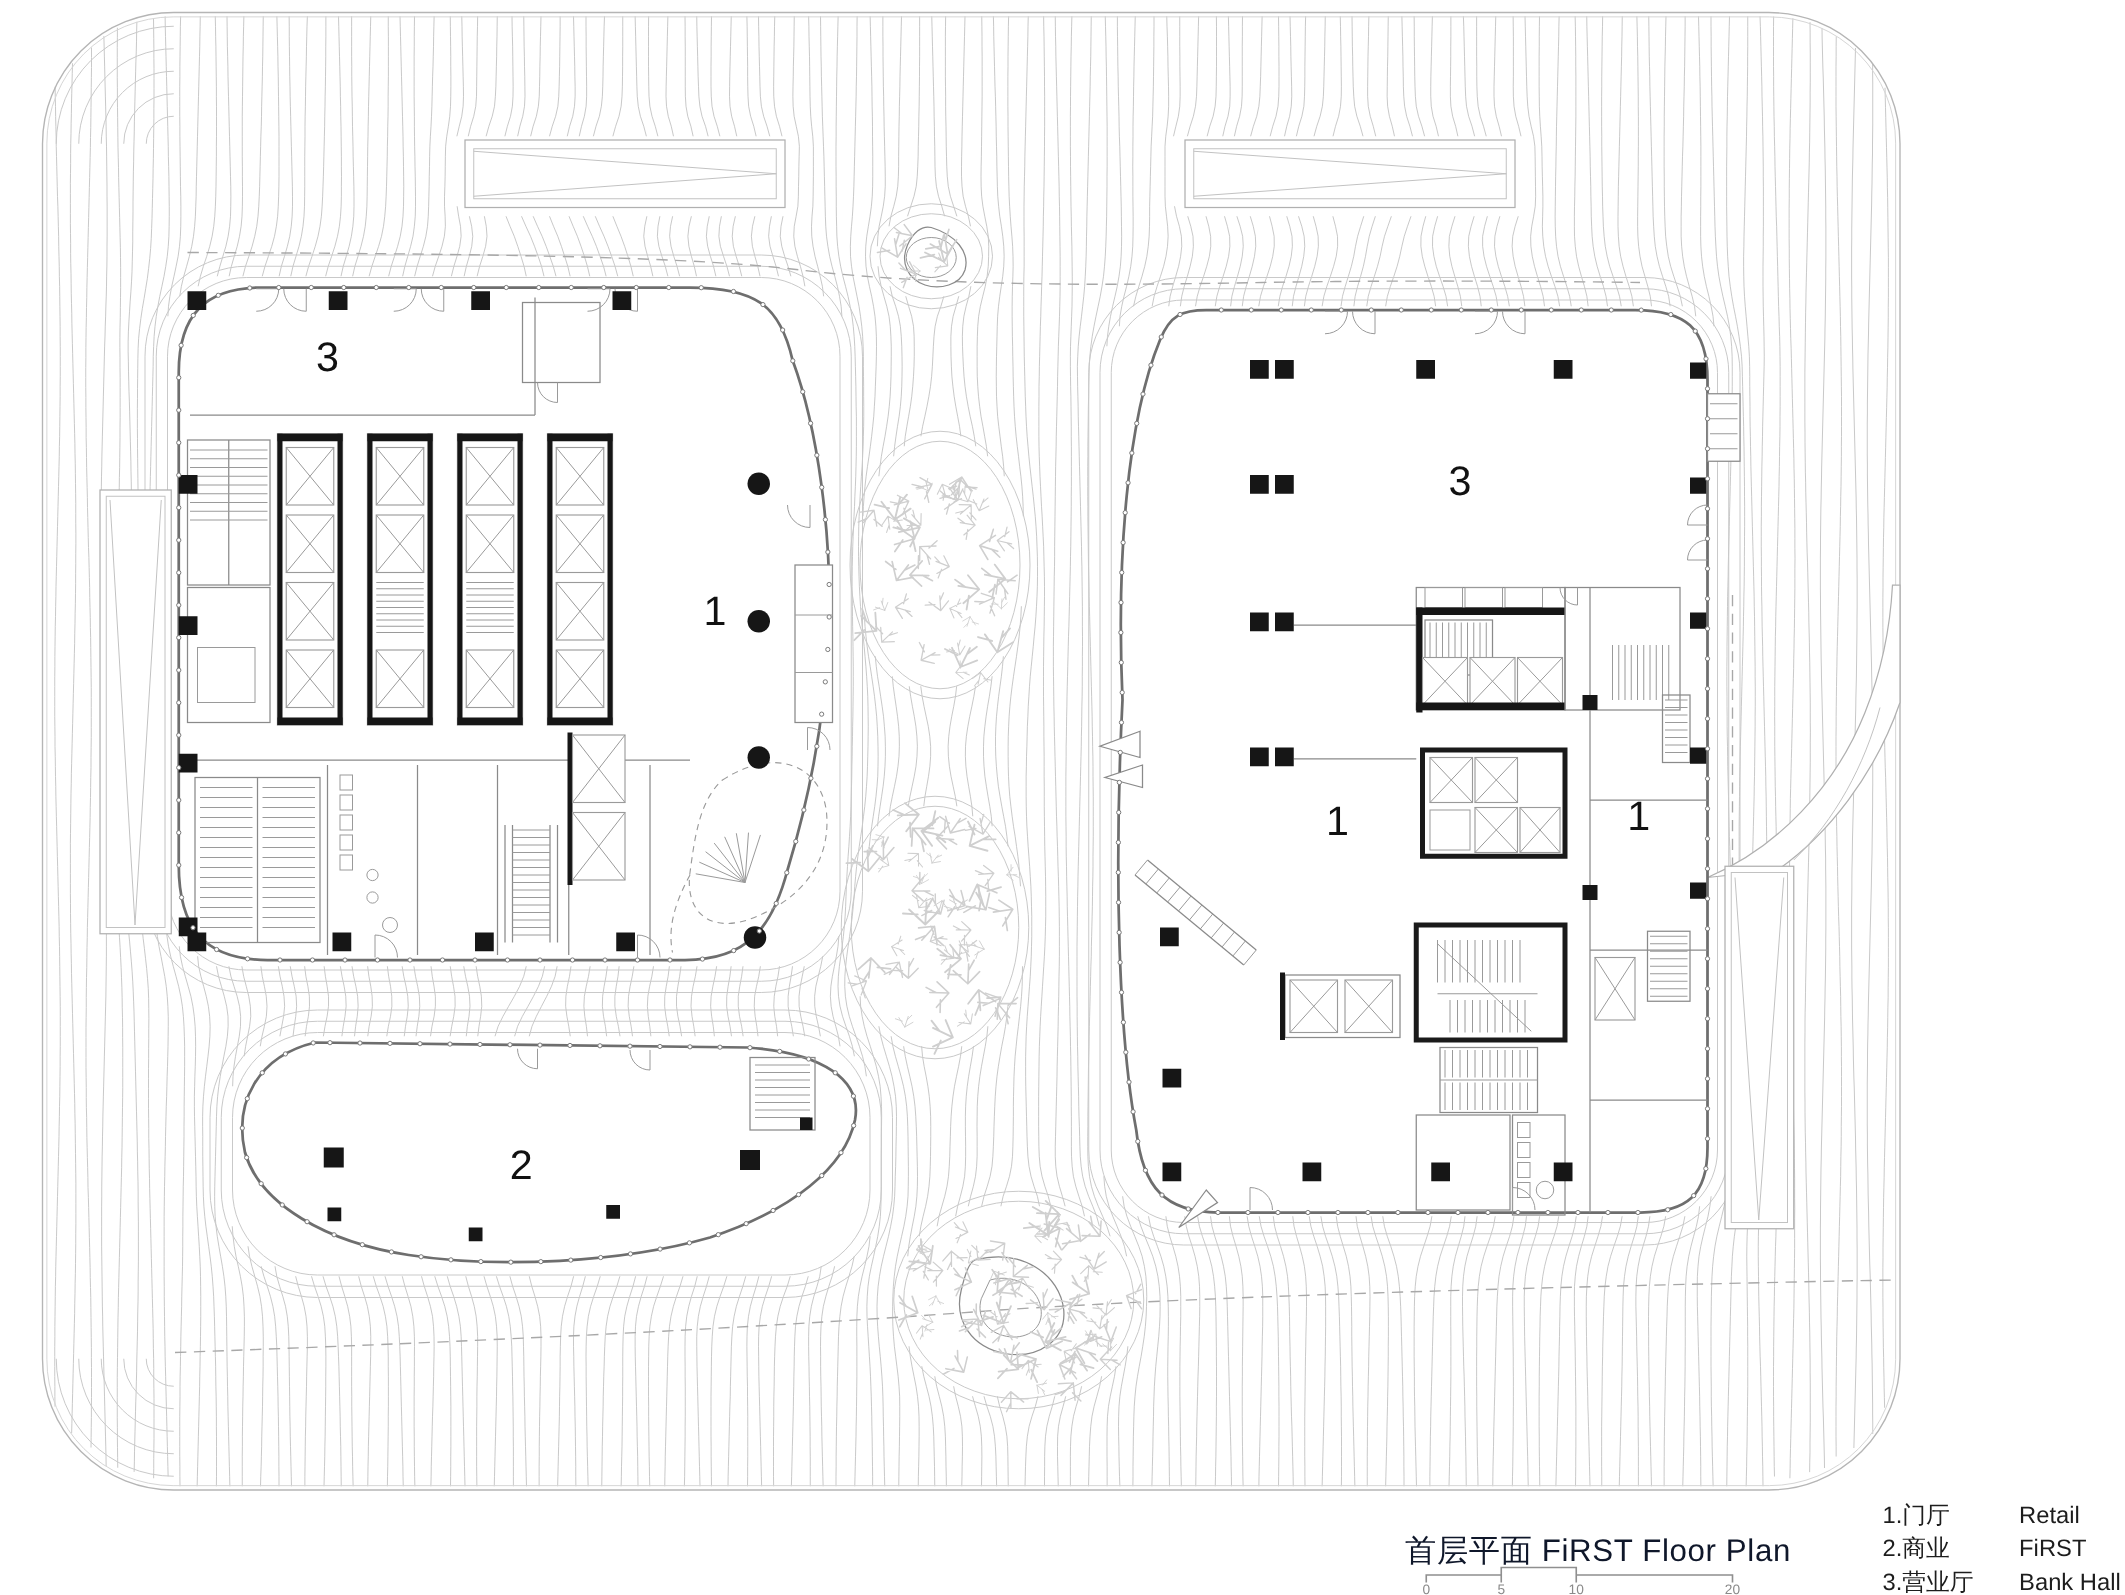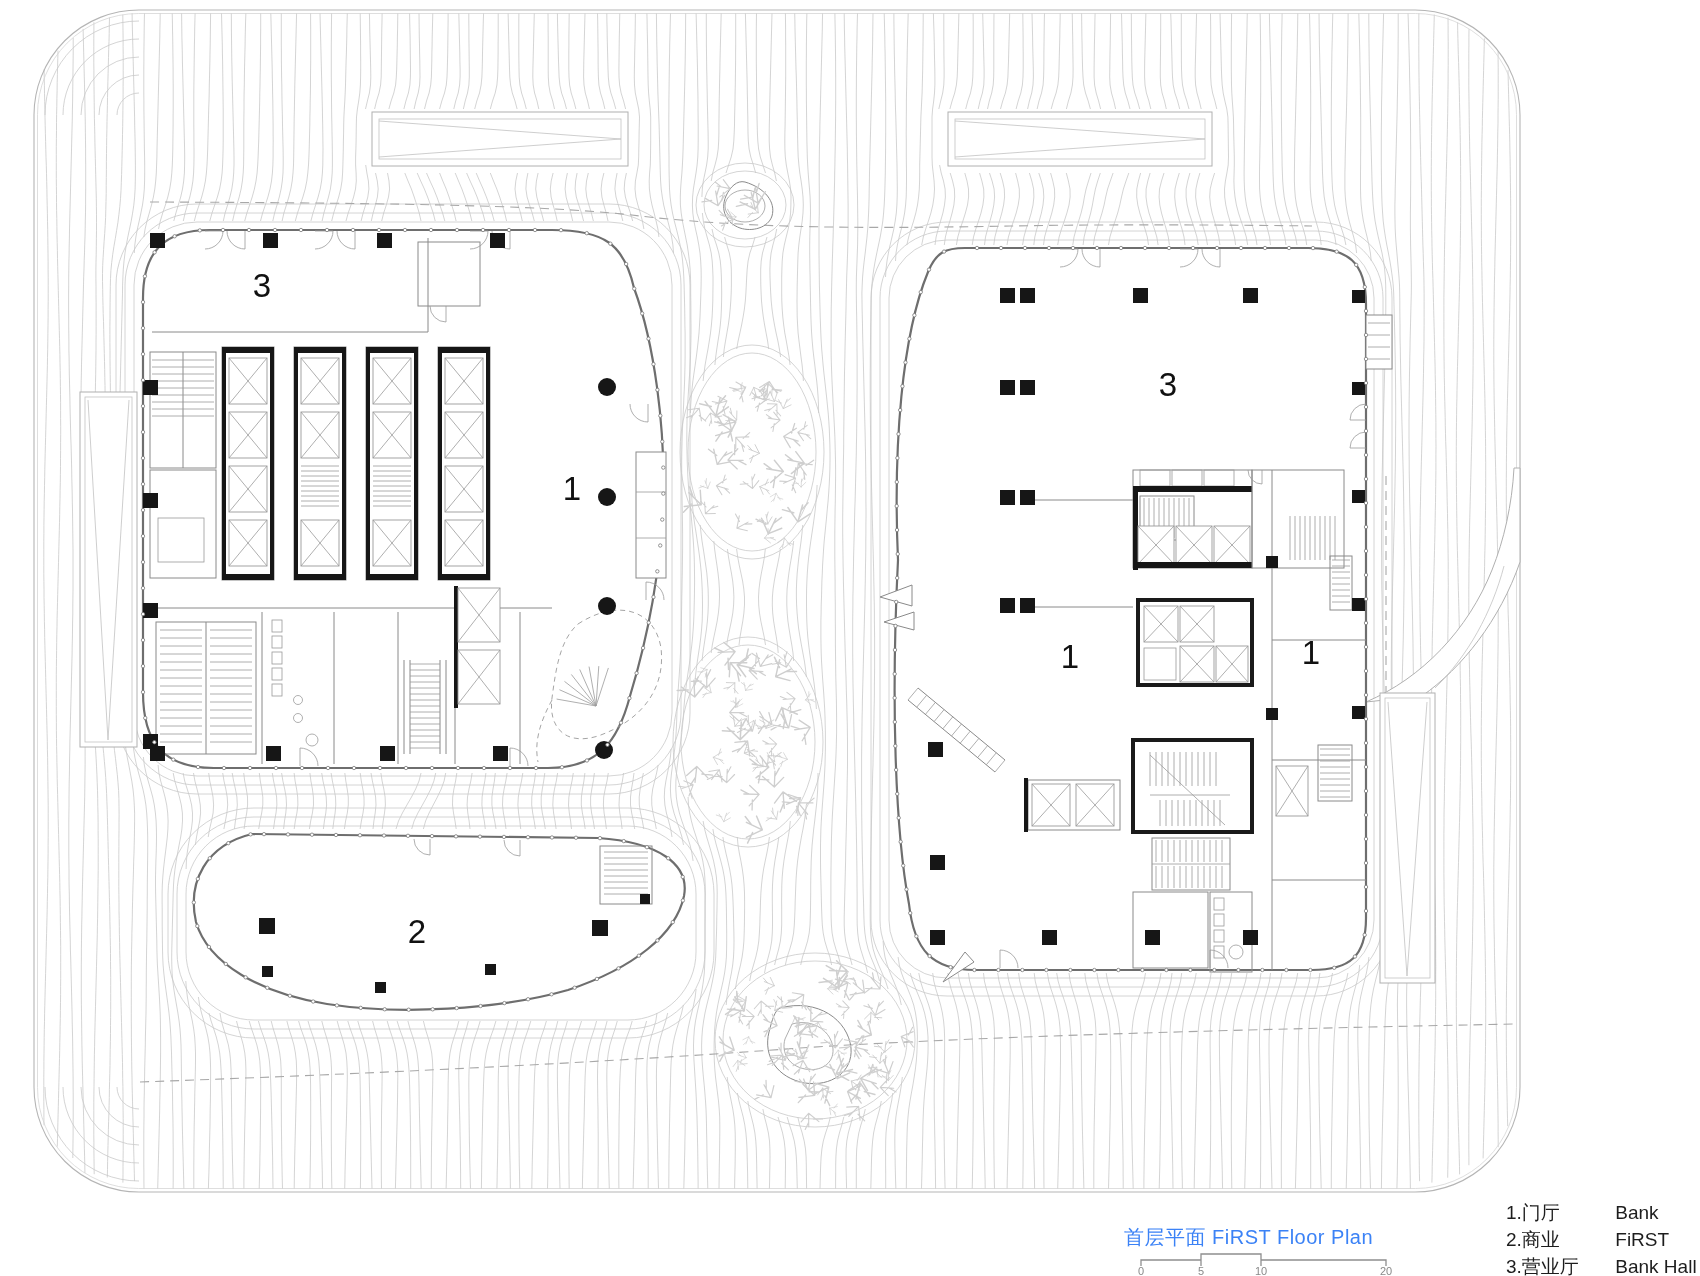--- a/index.html
+++ b/index.html
@@ -18,21 +18,21 @@
   .cell{fill:#fff;stroke:#9a9a9a;stroke-width:.9}
   .cx{stroke:#9a9a9a;stroke-width:.8;fill:none}
   .mull{fill:#fff;stroke:#7a7a7a;stroke-width:.8}
   .tree{stroke:#cfcfcf;stroke-width:.8;fill:none;stroke-linecap:round}
   .dsh{stroke:#a8a8a8;stroke-width:1.1;fill:none;stroke-dasharray:9 6}
   .dsh2{stroke:#9a9a9a;stroke-width:.9;fill:none;stroke-dasharray:5 4}
   .ov{fill:#fff;stroke:#b0b0b0;stroke-width:1}
   .ov2{stroke:#c2c2c2;stroke-width:.8;fill:none}
   .lbl{font:400 33px "Liberation Sans","DejaVu Sans",sans-serif;fill:#111;text-anchor:middle}
   
-  .plan-title{position:absolute;left:1124px;top:1224px;font-size:20px;color:#3b82f6;
+  .plan-title{position:absolute;left:1124px;top:1224px;font-size:25px;color:#0f172a;
               letter-spacing:.5px;white-space:nowrap;font-weight:500}
   .scalebar{position:absolute;left:1136px;top:1246px;width:260px;height:30px}
   .sb{stroke:#8f8f8f;stroke-width:1.3;fill:none}
   .sbt{font:11px "Liberation Sans",sans-serif;fill:#8a8a8a;text-anchor:middle}
   .legend{position:absolute;left:1506px;top:1199px;color:#1d1d1d;font-size:19px;line-height:27px}
   .lg-row{white-space:nowrap}
   .lg-zh{display:inline-block;width:104px}
 </style>
 </head>
 <body>
@@ -1123,21 +1123,21 @@
     <path class="sb" d="M5,20 V14 H65 V8 H125 V14 H250 V20 M65,14 V20 M125,14 V20"></path>
     <text class="sbt" x="5" y="29">0</text>
     <text class="sbt" x="65" y="29">5</text>
     <text class="sbt" x="125" y="29">10</text>
     <text class="sbt" x="250" y="29">20</text>
   </svg>
 
   <div class="legend">
     <div class="lg-row">
       <span class="lg-zh"><span>1.</span><span>门厅</span></span>
-      <span class="lg-en">Bank</span>
+      <span class="lg-en">Retail</span>
     </div>
     <div class="lg-row">
       <span class="lg-zh"><span>2.</span><span>商业</span></span>
       <span class="lg-en">FiRST</span>
     </div>
     <div class="lg-row">
       <span class="lg-zh"><span>3.</span><span>营业厅</span></span>
       <span class="lg-en">Bank Hall</span>
     </div>
   </div>

